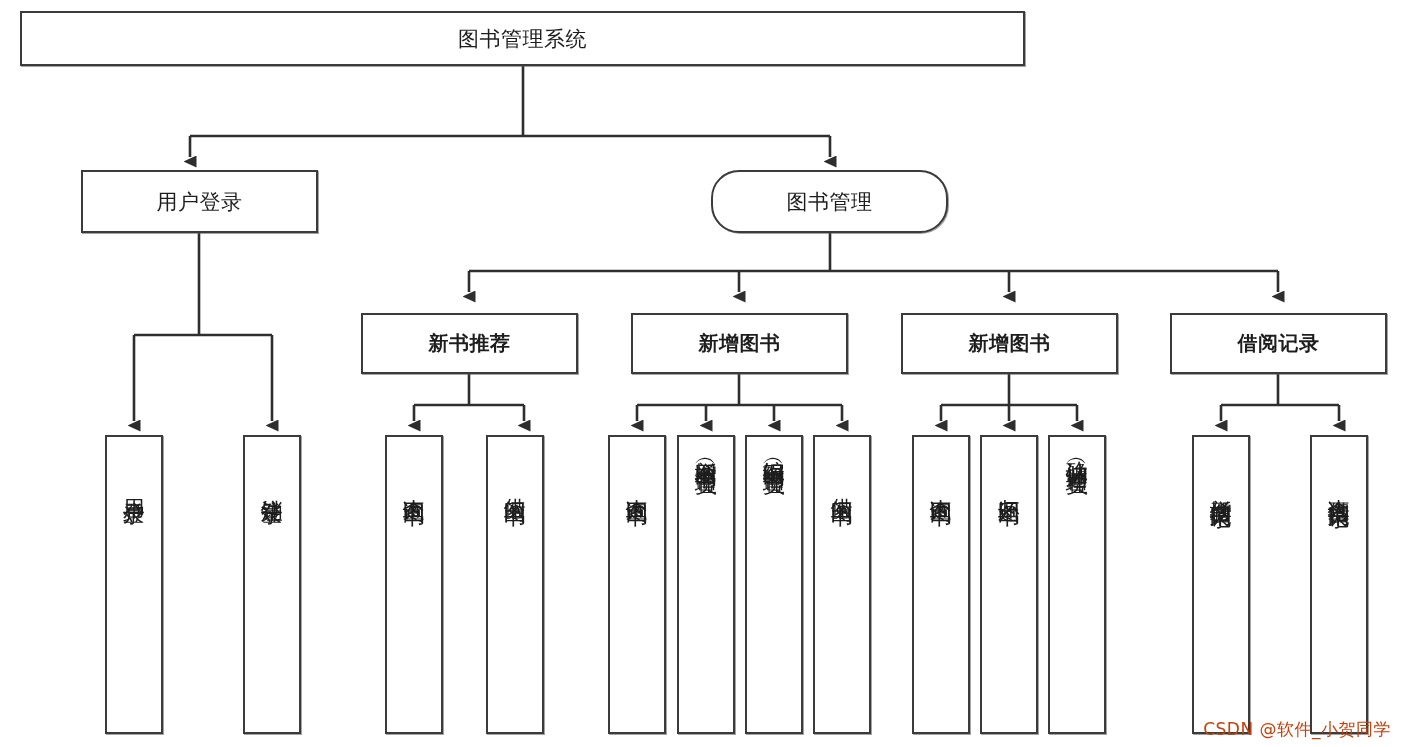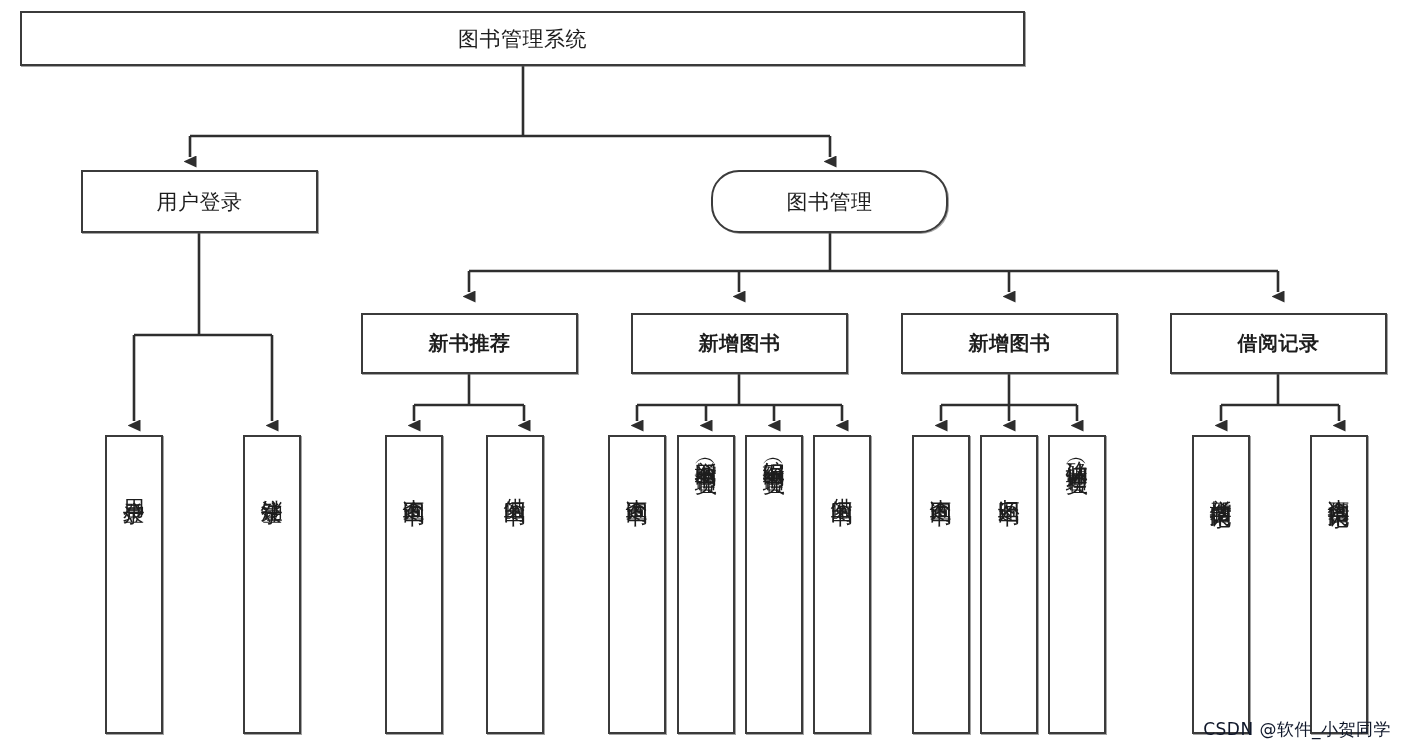--- a/index.html
+++ b/index.html
@@ -63,21 +63,21 @@
     margin-top: 38px;
   }
   .node-leaf.top .label {
     margin-top: 0;
   }
   .watermark {
     position: absolute;
     right: 14px;
     bottom: 6px;
     font-size: 17px;
-    color: #0f172a;
+    color: #c2410c;
     white-space: nowrap;
     z-index: 3;
     letter-spacing: 0.5px;
   }
 </style>
 </head>
 <body>
 
 <div id="canvas">
 

